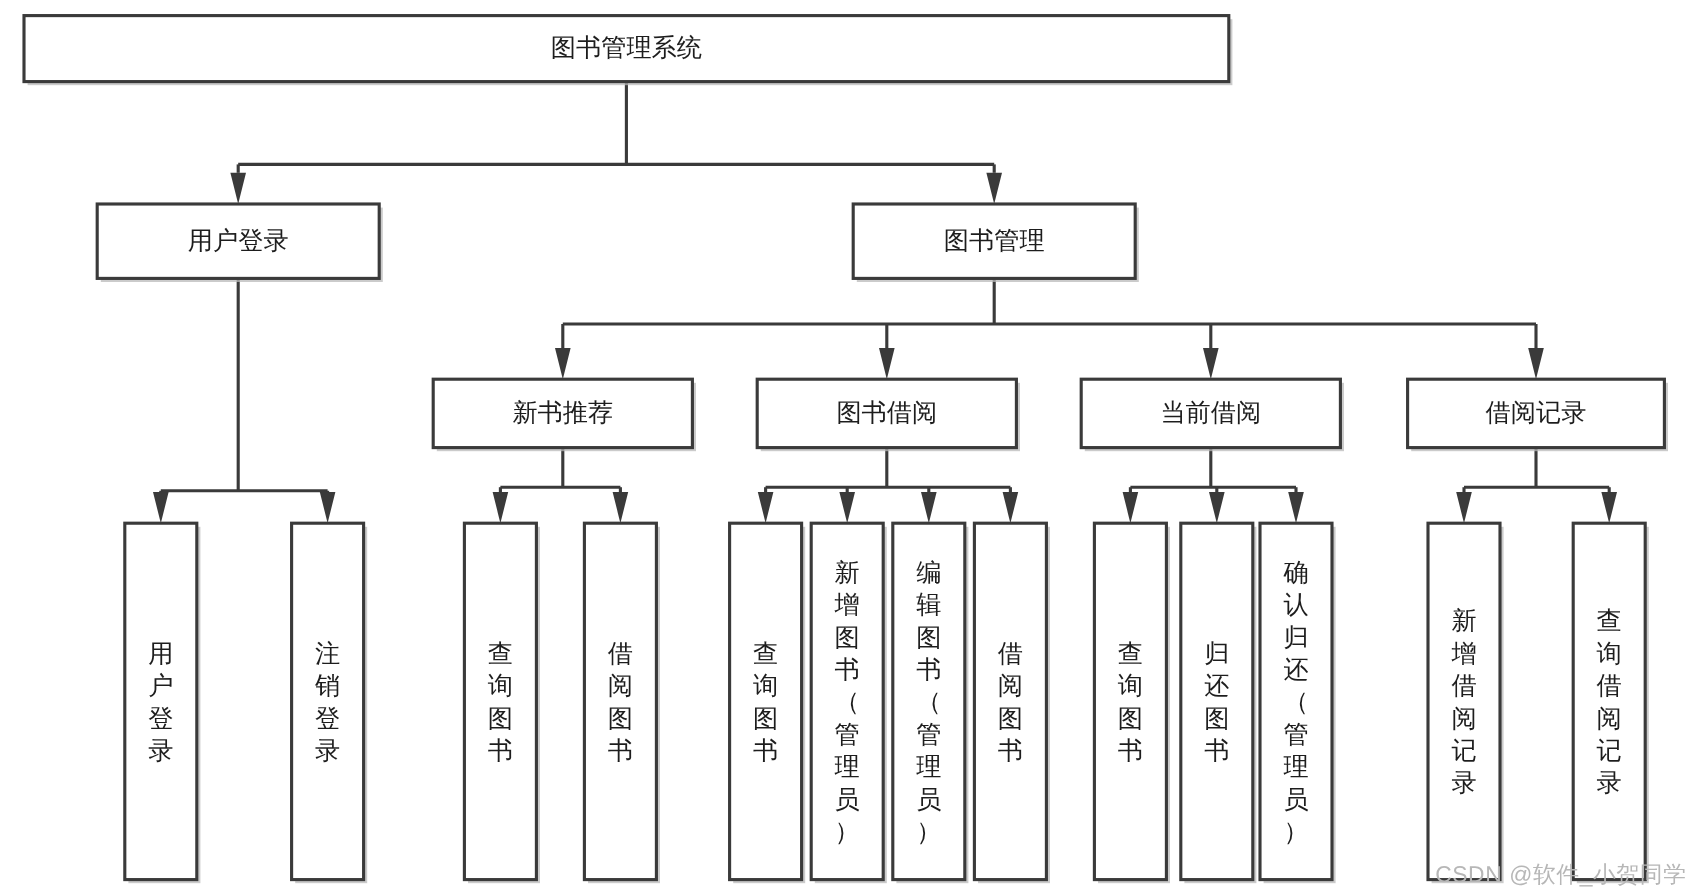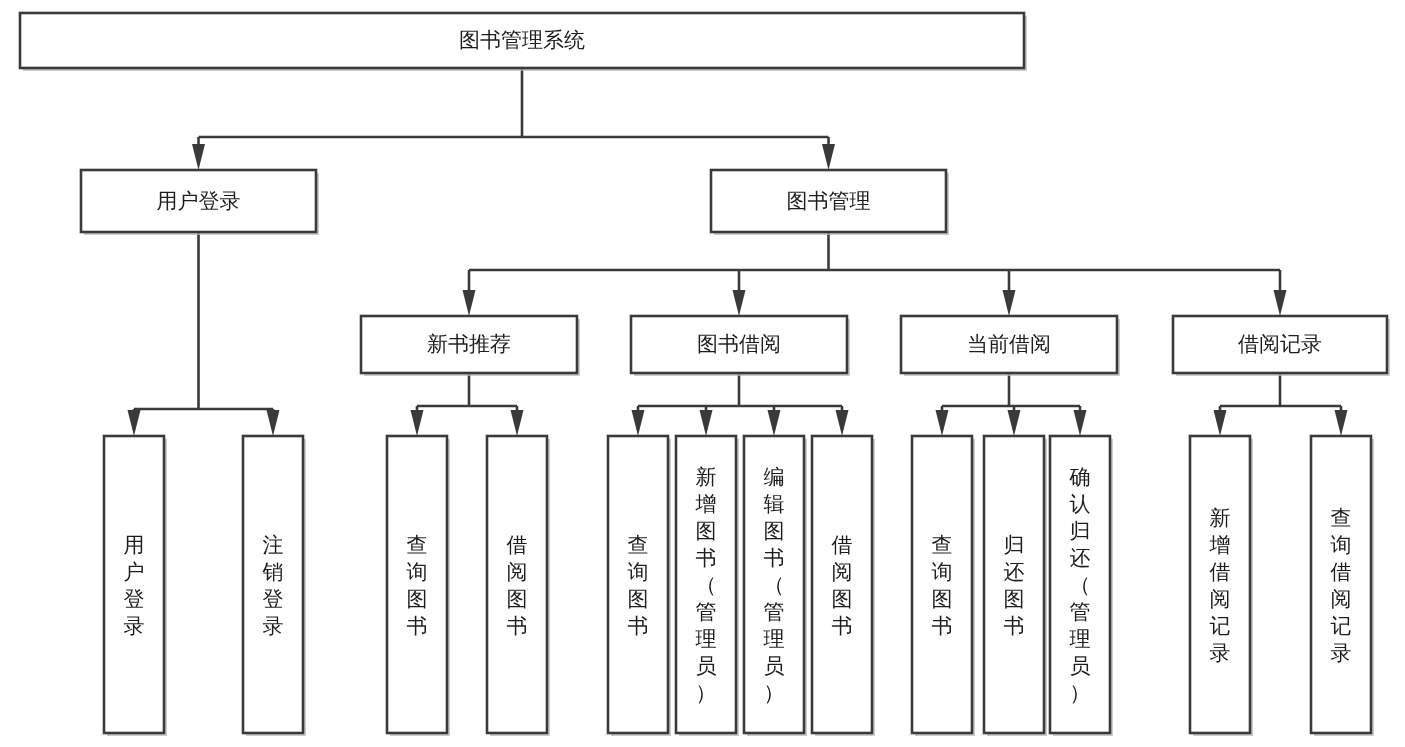--- a/index.html
+++ b/index.html
@@ -241,13 +241,14 @@
           <rect x="1190" y="436" width="60" height="297" class="node-box"></rect>
           <text x="1220" y="524.56" class="node-label-vertical"><tspan x="1220" dy="0">新</tspan><tspan x="1220" dy="27">增</tspan><tspan x="1220" dy="27">借</tspan><tspan x="1220" dy="27">阅</tspan><tspan x="1220" dy="27">记</tspan><tspan x="1220" dy="27">录</tspan></text>
         </g>
         <g>
           <rect x="1314" y="439" width="60" height="297" class="node-box-shadow"></rect>
           <rect x="1311" y="436" width="60" height="297" class="node-box"></rect>
           <text x="1341" y="524.56" class="node-label-vertical"><tspan x="1341" dy="0">查</tspan><tspan x="1341" dy="27">询</tspan><tspan x="1341" dy="27">借</tspan><tspan x="1341" dy="27">阅</tspan><tspan x="1341" dy="27">记</tspan><tspan x="1341" dy="27">录</tspan></text>
         </g>
       </g>
   </svg>
+  <div class="watermark" style="left: 1196px; top: 716px;">CSDN @软件_小贺同学</div>
 </div>
 
 </body></html>

